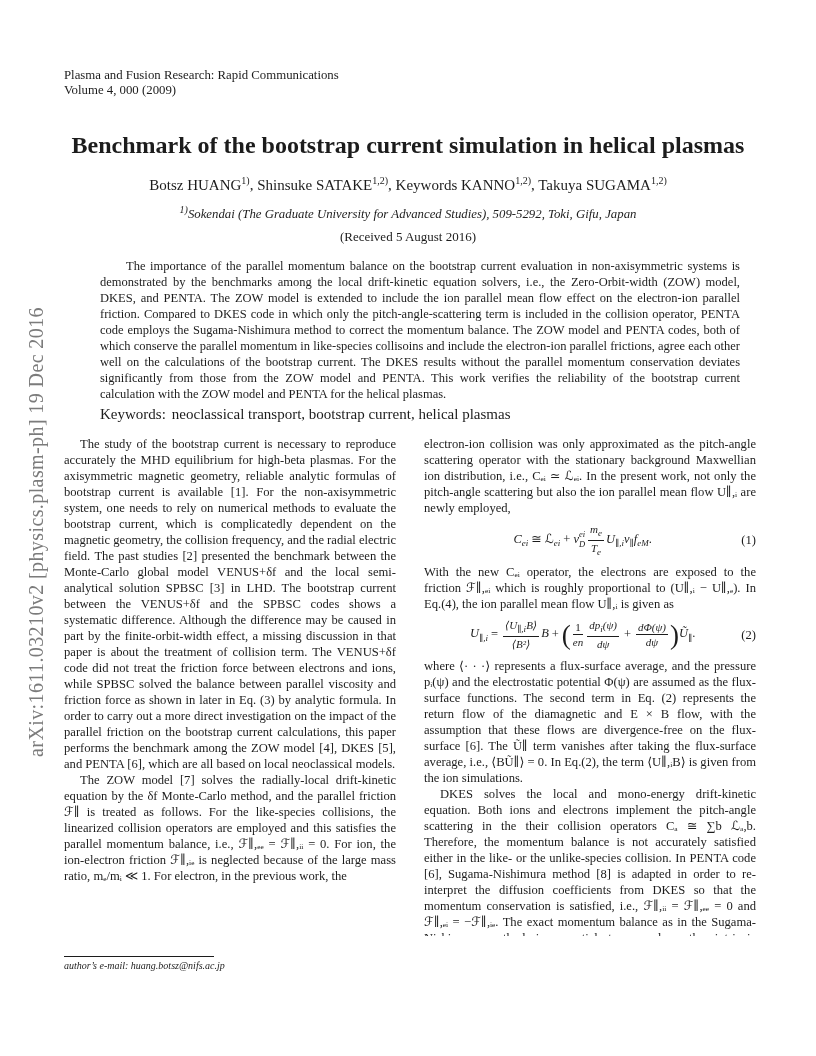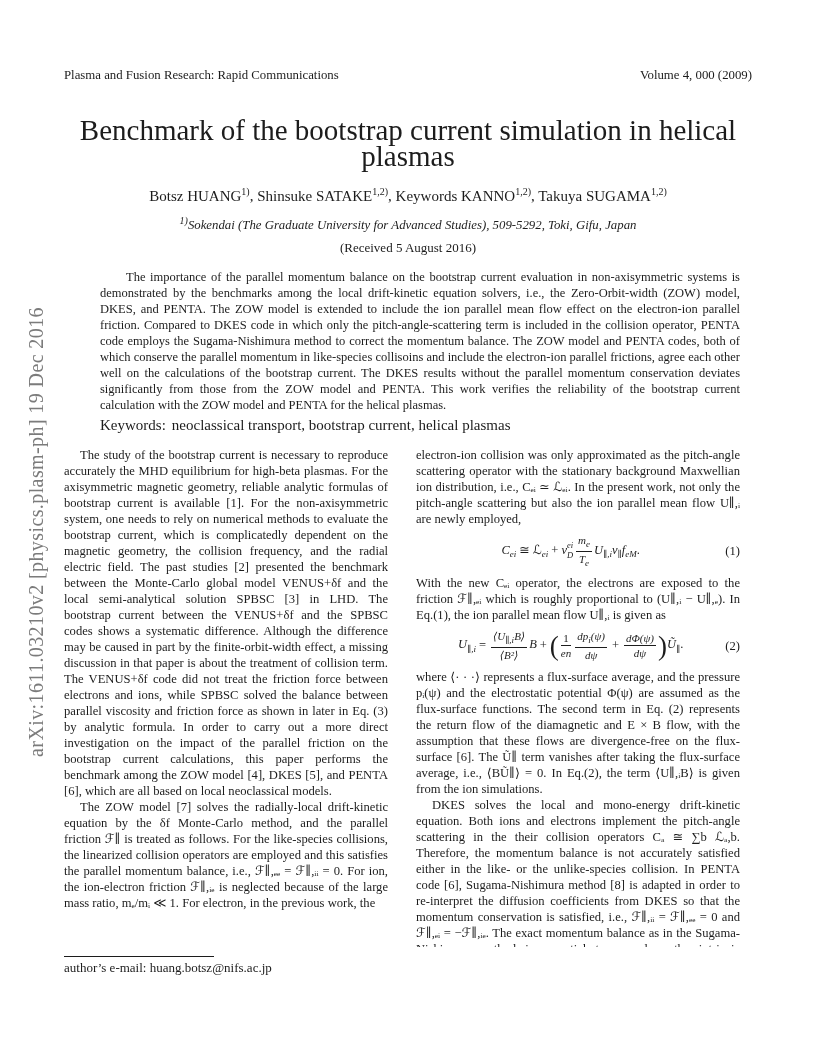--- a/index.html
+++ b/index.html
@@ -24,26 +24,27 @@
     white-space: nowrap;
     font-size: 20px;
     color: #7b7b7b;
     letter-spacing: 0.4px;
   }
   .header {
     display: flex;
     justify-content: space-between;
     margin: 68px 64px 0 64px;
     font-size: 12.8px;
+    flex-direction: column;
   }
   .title {
     margin: 34px 40px 0 40px;
     text-align: center;
-    font-size: 29px;
-    font-weight: normal;
+    font-size: 24px;
+    font-weight: bold;
     line-height: 26px;
   }
   .authors {
     margin-top: 13px;
     text-align: center;
     font-size: 15px;
     line-height: 20px;
   }
   .authors sup, .affil sup { font-size: 10px; }
   .affils { margin-top: 7px; text-align: center; }
@@ -59,21 +60,21 @@
   .abstract .indent { display: inline-block; width: 26px; }
   .keywords {
     margin: 4px 76px 0 100px;
     font-size: 15px;
     line-height: 16px;
   }
   .keywords .kw-text { padding-left: 6px; }
   .columns {
     display: flex;
     gap: 28px;
-    margin: 14px 76px 0 64px;
+    margin: 14px 60px 0 64px;
   }
   .column {
     width: 336px;
     height: 500px;
     overflow: hidden;
     font-size: 12.6px;
     line-height: 16px;
     text-align: justify;
   }
   .column p { margin: 0; }
@@ -113,21 +114,21 @@
   .supsub span { display: block; }
   .bigparen { font-size: 27px; font-weight: 400; vertical-align: middle; line-height: 0; }
   
   .footnote {
     position: absolute;
     left: 64px;
     top: 956px;
     width: 336px;
   }
   .footnote-rule { width: 150px; border-top: 1.2px solid #1c1c1c; margin-bottom: 3px; }
-  .footnote-text { font-size: 13px; }
+  .footnote-text { font-style: italic; font-size: 10px; }
 </style>
 </head>
 <body>
 
 <div class="page">
 
   <div class="arxiv-vertical">arXiv:1611.03210v2  [physics.plasm-ph]  19 Dec 2016</div>
 
   <div class="header">
     <span>Plasma and Fusion Research: Rapid Communications</span>
@@ -161,21 +162,21 @@
     </div>
 
     <div class="column">
       <p>electron-ion collision was only approximated as the pitch-angle scattering operator with the stationary background Maxwellian ion distribution, i.e., Cₑᵢ ≃ ℒₑᵢ. In the present work, not only the pitch-angle scattering but also the ion parallel mean flow U∥,ᵢ are newly employed,</p>
 
       <div class="equation">
         <span class="eq-body"><i>C</i><sub>ei</sub><span class="op">≅</span><i>ℒ</i><sub>ei</sub><span class="op">+</span><i>ν</i><span class="supsub"><span>ei</span><span>D</span></span><span class="frac"><span class="num"><i>m</i><sub>e</sub></span><span class="den"><i>T</i><sub>e</sub></span></span><i>U</i><sub>∥,i</sub><i>v</i><sub>∥</sub><i>f</i><sub>eM</sub><span>.</span></span>
         <span class="eq-num">(1)</span>
       </div>
 
-      <p>With the new Cₑᵢ operator, the electrons are exposed to the friction ℱ∥,ₑᵢ which is roughly proportional to (U∥,ᵢ − U∥,ₑ). In Eq.(1), the ion parallel mean flow U∥,ᵢ is given as</p>
+      <p>With the new Cₑᵢ operator, the electrons are exposed to the friction ℱ∥,ₑᵢ which is roughly proportional to (U∥,ᵢ − U∥,ₑ). In Eq.(4), the ion parallel mean flow U∥,ᵢ is given as</p>
 
       <div class="equation">
         <span class="eq-body"><i>U</i><sub>∥,i</sub><span class="op">=</span><span class="frac"><span class="num"><i>⟨U</i><sub>∥,i</sub><i>B⟩</i></span><span class="den"><i>⟨B²⟩</i></span></span><i>B</i><span class="op">+</span><span class="bigparen">(</span><span class="frac"><span class="num">1</span><span class="den"><i>en</i></span></span><span class="frac"><span class="num"><i>dp</i><sub>i</sub><i>(ψ)</i></span><span class="den"><i>dψ</i></span></span><span class="op">+</span><span class="frac"><span class="num"><i>dΦ(ψ)</i></span><span class="den"><i>dψ</i></span></span><span class="bigparen">)</span><i>Ũ</i><sub>∥</sub><span>.</span></span>
         <span class="eq-num">(2)</span>
       </div>
 
       <p>where ⟨· · ·⟩ represents a flux-surface average, and the pressure pᵢ(ψ) and the electrostatic potential Φ(ψ) are assumed as the flux-surface functions. The second term in Eq. (2) represents the return flow of the diamagnetic and E × B flow, with the assumption that these flows are divergence-free on the flux-surface [6]. The Ũ∥ term vanishes after taking the flux-surface average, i.e., ⟨BŨ∥⟩ = 0. In Eq.(2), the term ⟨U∥,ᵢB⟩ is given from the ion simulations.</p>
       <p class="indent">DKES solves the local and mono-energy drift-kinetic equation. Both ions and electrons implement the pitch-angle scattering in the their collision operators Cₐ ≅ ∑b ℒₐ,b. Therefore, the momentum balance is not accurately satisfied either in the like- or the unlike-species collision. In PENTA code [6], Sugama-Nishimura method [8] is adapted in order to re-interpret the diffusion coefficients from DKES so that the momentum conservation is satisfied, i.e., ℱ∥,ᵢᵢ = ℱ∥,ₑₑ = 0 and ℱ∥,ₑᵢ = −ℱ∥,ᵢₑ. The exact momentum balance as in the Sugama-Nishimura method is essential to reproduce the intrinsic ambipolarity in the</p>
     </div>
 

